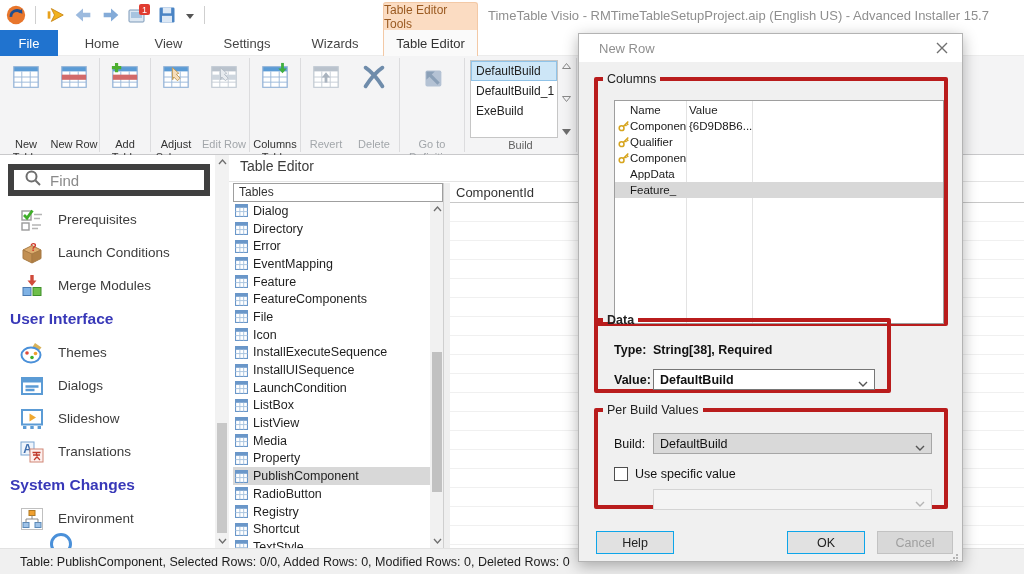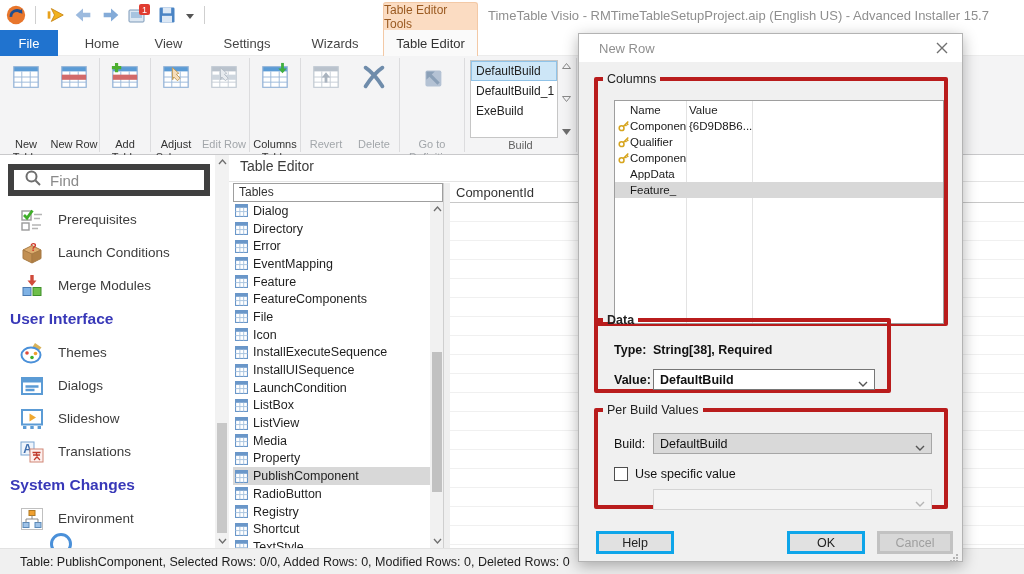--- a/index.html
+++ b/index.html
@@ -114,21 +114,21 @@
   #fs-data { left:15px; top:279px; width:297px; height:80px;font-weight:bold; }
   #fs-build { left:15px; top:369px; width:354px; height:106px; }
   .frow { position:absolute; left:16px; right:12px; display:flex; align-items:center; font-size:12.5px; color:#111; }
   .flabel { width:39px; flex:none; }
   .combo { flex:1; height:21px; border:1px solid #767676; background:#fff; display:flex; align-items:center; padding-left:6px; font-size:12.5px; color:#111; position:relative; }
   .combo .chev { position:absolute; right:6px; top:7px; }
   .combo.grayed { background:#d9d9d9; border-color:#a6a6a6; }
   .combo.off { background:#f4f4f4; border-color:#d4d4d4; }
   .cbrow { position:absolute; left:16px; display:flex; align-items:center; font-size:12.5px; color:#111; }
   .cbox { width:14px; height:14px; border:1px solid #4d4d4d; background:#fff; margin-right:7px; }
-  .dbtn { position:absolute; height:23px; background:#e1e1e1; border:3px solid #0ea5e9; font-size:12.5px; color:#222;
+  .dbtn { position:absolute; height:23px; background:#e1e1e1; border:1px solid #0ea5e9; font-size:12.5px; color:#222;
     display:flex; align-items:center; justify-content:center; font-family:"Liberation Sans",sans-serif; }
   .dbtn.disabled { background:#d8d8d8; border-color:#c2c2c2; color:#9f9f9f; }
   #btn-help { left:17px; top:497px; width:78px; }
   #btn-ok { left:208px; top:497px; width:78px; }
   #btn-cancel { left:298px; top:497px; width:76px; }
   #grip { position:absolute; right:3px; bottom:2px; width:10px; height:10px; }
 </style>
 </head>
 <body>
 

